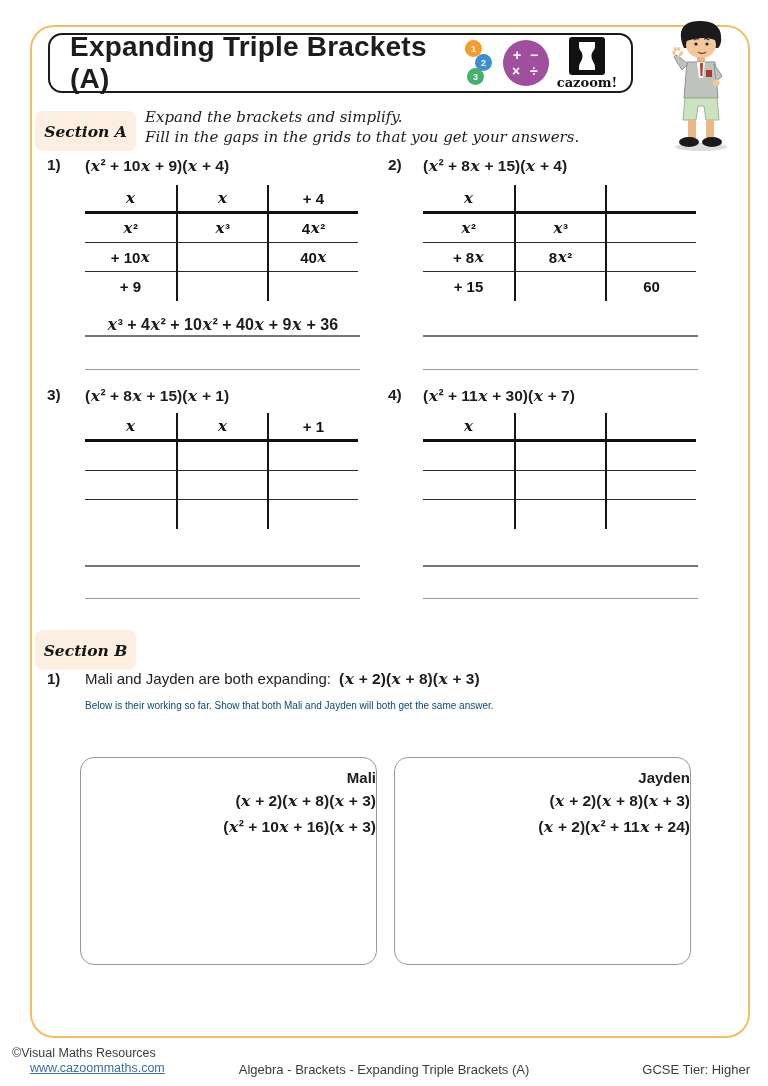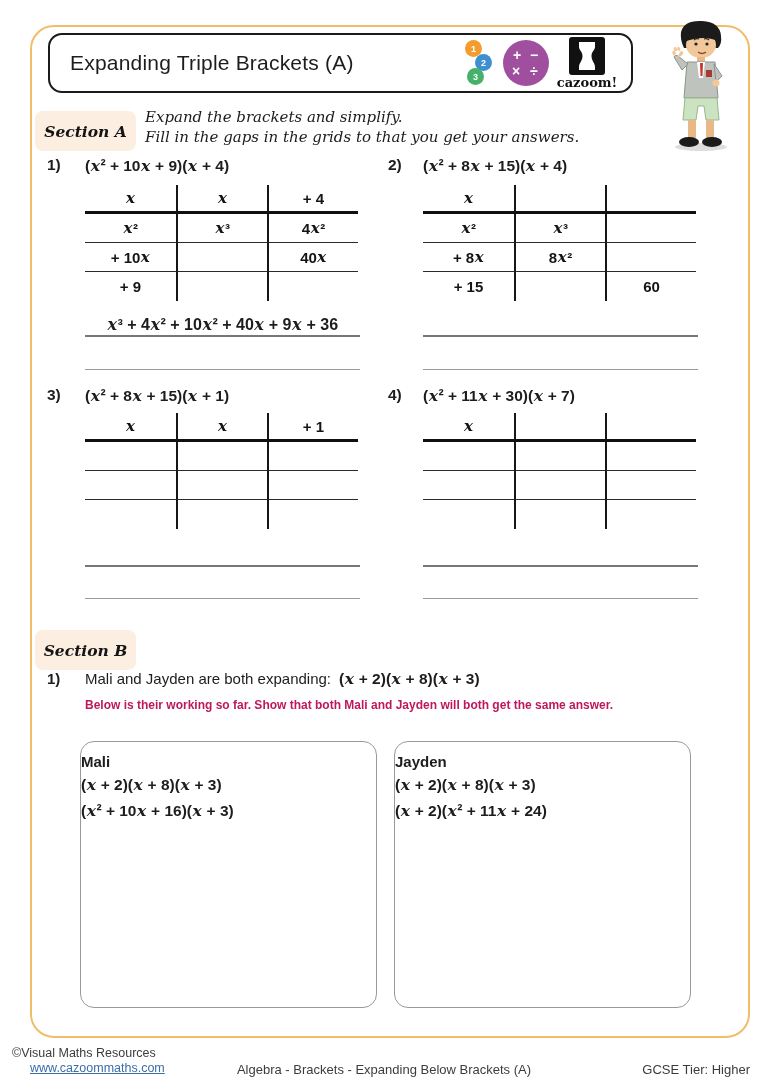--- a/index.html
+++ b/index.html
@@ -11,21 +11,21 @@
   .page-border {
     position:absolute; left:30px; top:25px; width:720px; height:1013px;
     border:2px solid #F0BE68; border-radius:24px;
   }
   
   .title-box {
     position:absolute; left:48px; top:33px; width:585px; height:60px;
     border:2.5px solid #1a1a1a; border-radius:14px; background:#fff;
     display:flex; align-items:center; padding:0 12px 0 20px;
   }
-  .title-text { flex:1; font-size:21px; font-weight:400; letter-spacing:.2px; }
+  .title-text { flex:1; font-size:28px; font-weight:700; letter-spacing:.2px; }
   .logo-group { display:flex; align-items:center; gap:6px; }
   .num-circles { position:relative; width:34px; height:48px; }
   .num-circle {
     position:absolute; width:17px; height:17px; border-radius:50%;
     color:#fff; font-size:9px; font-weight:700; display:flex; align-items:center; justify-content:center;
   }
   .nc1 { left:2px; top:1px;  background:#F49C2D; }
   .nc2 { left:12px; top:15px; background:#3E8FD0; }
   .nc3 { left:4px; top:29px; background:#45B16A; }
   .ops-circle {
@@ -88,25 +88,25 @@
   .a1-1 { left:85px;  top:315px; } .a1-2 { left:85px;  top:353px; }
   .a2-1 { left:423px; top:315px; } .a2-2 { left:423px; top:353px; }
   .a3-1 { left:85px;  top:545px; } .a3-2 { left:85px;  top:582px; }
   .a4-1 { left:423px; top:545px; } .a4-2 { left:423px; top:582px; }
   
   .bq { position:absolute; left:47px; top:669px; display:flex; align-items:baseline; font-size:15px; }
   .bq .pnum { width:38px; font-weight:600; }
   .bq-text { margin-right:8px;text-align:right; }
   .bq-expr { font-size:15.5px; font-weight:600; }
   .b-detail {
-    position:absolute; left:85px; top:696px; width:640px; font-size:12px; line-height:19.5px; color:#be185d;font-weight:bold;
+    position:absolute; left:85px; top:696px; width:640px; font-size:10px; line-height:19.5px; color:#0c4a6e;
   }
   .work-box {
-    position:absolute; top:741px; width:297px; height:267px;
-    border:1.5px solid #999; border-radius:14px; background:#fff; text-align:left;
+    position:absolute; top:757px; width:297px; height:208px;
+    border:1.5px solid #999; border-radius:14px; background:#fff; text-align:right;
   }
   .box-mali { left:80px; } .box-jayden { left:394px; }
   .work-name { margin-top:11px; font-size:15px; font-weight:700; }
   .work-line { margin-top:3px; font-size:15.5px; font-weight:600; line-height:23px; }
   
   .foot-copy { position:absolute; left:12px; top:1046px; font-size:12.5px; color:#3c3c3c; }
   .foot-link { position:absolute; left:30px; top:1061px; font-size:12.5px; color:#3A6EA8; text-decoration:underline; }
   .foot-center { position:absolute; left:0; top:1062px; width:768px; text-align:center; font-size:13px; color:#3c3c3c; }
   .foot-right { position:absolute; right:18px; top:1062px; font-size:13px; color:#3c3c3c; }
 </style>
@@ -283,15 +283,15 @@
     <div class="work-line">(<span class="mx">x</span>² + 10<span class="mx">x</span> + 16)(<span class="mx">x</span> + 3)</div>
   </div>
   <div class="work-box box-jayden">
     <div class="work-name">Jayden</div>
     <div class="work-line">(<span class="mx">x</span> + 2)(<span class="mx">x</span> + 8)(<span class="mx">x</span> + 3)</div>
     <div class="work-line">(<span class="mx">x</span> + 2)(<span class="mx">x</span>² + 11<span class="mx">x</span> + 24)</div>
   </div>
 
   <div class="foot-copy">©Visual Maths Resources</div>
   <a class="foot-link" href="#">www.cazoommaths.com</a>
-  <div class="foot-center">Algebra - Brackets - Expanding Below Brackets (A)</div>
+  <div class="foot-center">Algebra - Brackets - Expanding Triple Brackets (A)</div>
   <div class="foot-right">GCSE Tier: Higher</div>
 </div>
 
 </body></html>

